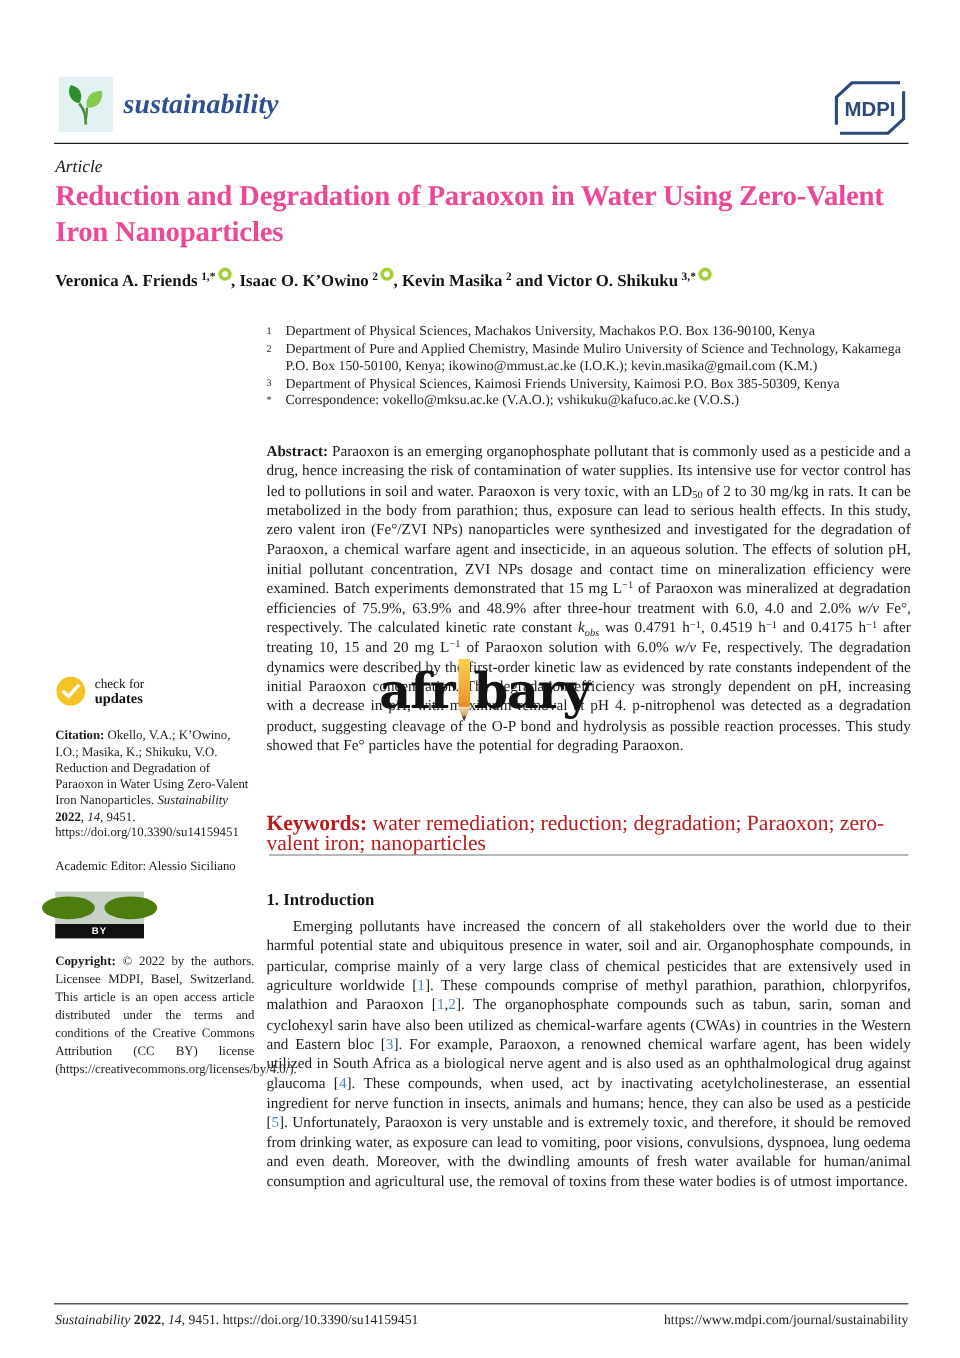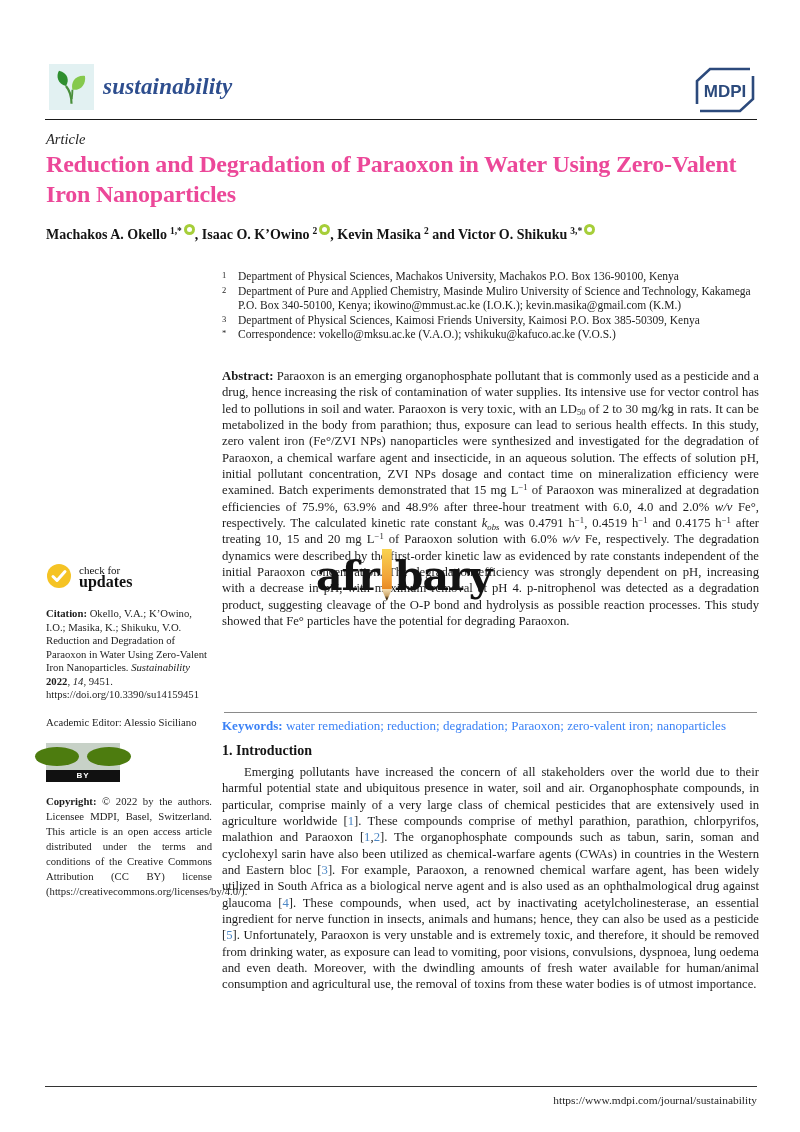--- a/index.html
+++ b/index.html
@@ -28,30 +28,30 @@
   .orcid-icon::after { content:""; position:absolute; left:3px; top:3px; width:5px; height:5px; border-radius:50%; background:#fff; }
 
   
   .affiliations { position:absolute; left:222px; top:269px; width:537px; font-size:11.5px; line-height:14.5px; color:#1d1d1d; }
   .affil-row { display:flex; }
   .affil-marker { width:16px; flex:0 0 16px; font-size:8.5px; position:relative; top:-1px; text-align:left; }
   .affil-text { flex:1; }
 
   
   .abstract { position:absolute; left:222px; top:368px; width:537px; font-size:12.7px; line-height:16.35px; text-align:justify; color:#1d1d1d; }
-  .keywords { position:absolute; left:222px; top:678px; width:537px; font-size:13px; line-height:16.3px; color:#3b82f6;margin-top:40px; }
+  .keywords { position:absolute; left:222px; top:678px; width:537px; font-size:18px; line-height:16.3px; color:#b91c1c; }
   .abstract-divider { position:absolute; left:224px; top:712px; width:533px; border-top:1px solid #8a8a8a; }
   .section-heading { position:absolute; left:222px; top:743px; font-size:14px; font-weight:bold; color:#141414; }
   .intro-text { position:absolute; left:222px; top:764px; width:537px; font-size:12.7px; line-height:16.35px; text-align:justify; text-indent:22px; color:#1d1d1d; }
 
   
   .sidebar { position:absolute; left:46px; top:563px; width:166px; font-size:10.7px; color:#1d1d1d; }
   .update-badge { display:flex; align-items:center; gap:7px; cursor:pointer; width:110px; }
   .update-badge-text { font-size:11px; line-height:12px; color:#111; }
-  .update-badge-text .l2 { font-weight:bold; font-size:16px;font-family:Liberation Serif, serif; }
+  .update-badge-text .l2 { font-weight:bold; font-size:12px;font-family:Liberation Serif, serif; }
   .citation { margin-top:18px; line-height:13.5px; }
   .academic-editor { margin-top:14px; line-height:13.5px; }
   .date-line { margin-top:0; line-height:16.5px; }
   .dates { margin-top:12px; }
   .pub-note { margin-top:12px; line-height:16px; text-align:justify; }
   .cc-badge { margin-top:14px; width:74px; cursor:pointer; }
   .cc-top { height:27px; background:#c7d1c7; display:flex; align-items:center; justify-content:center; gap:8px; }
   .cc-circle { width:31px; height:19px; border-radius:50%; background:#4d7c0f; display:flex; align-items:center; justify-content:center;padding-left:44px; }
   .cc-bottom { height:12px; background:#111; color:#fff; font-family:"Liberation Sans", sans-serif; font-size:8px; font-weight:bold; text-align:center; line-height:12px; letter-spacing:1px; }
   .copyright { margin-top:12px; line-height:15px; text-align:justify; }
@@ -87,31 +87,31 @@
       <path d="M61 10 V33 L48 45 H8" fill="none" stroke="#2c4a7c" stroke-width="2.6"></path>
       <text x="33" y="31" text-anchor="middle" font-family="Liberation Sans, sans-serif" font-size="17" font-weight="bold" fill="#2c4a7c">MDPI</text>
     </svg>
   </div>
   <div class="header-rule"></div>
 
   <div class="article-type">Article</div>
   <h1 class="page-title">Reduction and Degradation of Paraoxon in Water Using Zero-Valent Iron Nanoparticles</h1>
 
   <div class="authors">
-    <span>Machakos A. Okello</span><span class="asup">1,*</span><span class="orcid-icon"></span><span>, </span><span>Isaac O. K’Owino</span><span class="asup">2</span><span class="orcid-icon"></span><span>, </span><span>Kevin Masika</span><span class="asup">2</span><span> and </span><span>Victor O. Shikuku</span><span class="asup">3,*</span><span class="orcid-icon"></span>
+    <span>Veronica A. Friends</span><span class="asup">1,*</span><span class="orcid-icon"></span><span>, </span><span>Isaac O. K’Owino</span><span class="asup">2</span><span class="orcid-icon"></span><span>, </span><span>Kevin Masika</span><span class="asup">2</span><span> and </span><span>Victor O. Shikuku</span><span class="asup">3,*</span><span class="orcid-icon"></span>
   </div>
 
   <div class="affiliations">
     <div class="affil-row">
       <span class="affil-marker">1</span>
       <span class="affil-text">Department of Physical Sciences, Machakos University, Machakos P.O. Box 136-90100, Kenya</span>
     </div>
     <div class="affil-row">
       <span class="affil-marker">2</span>
-      <span class="affil-text">Department of Pure and Applied Chemistry, Masinde Muliro University of Science and Technology, Kakamega P.O. Box 340-50100, Kenya; ikowino@mmust.ac.ke (I.O.K.); kevin.masika@gmail.com (K.M.)</span>
+      <span class="affil-text">Department of Pure and Applied Chemistry, Masinde Muliro University of Science and Technology, Kakamega P.O. Box 150-50100, Kenya; ikowino@mmust.ac.ke (I.O.K.); kevin.masika@gmail.com (K.M.)</span>
     </div>
     <div class="affil-row">
       <span class="affil-marker">3</span>
       <span class="affil-text">Department of Physical Sciences, Kaimosi Friends University, Kaimosi P.O. Box 385-50309, Kenya</span>
     </div>
     <div class="affil-row">
       <span class="affil-marker">*</span>
       <span class="affil-text">Correspondence: vokello@mksu.ac.ke (V.A.O.); vshikuku@kafuco.ac.ke (V.O.S.)</span>
     </div>
   </div>
@@ -153,15 +153,16 @@
       <div class="cc-bottom">BY</div>
     </div>
     <p class="copyright"><span class="b">Copyright: </span><span>© 2022 by the authors. Licensee MDPI, Basel, Switzerland. This article is an open access article distributed under the terms and conditions of the Creative Commons Attribution (CC BY) license (https://creativecommons.org/licenses/by/4.0/).</span></p>
   </aside>
 
   <div class="watermark">
     <span>afr</span><span class="wm-pencil"></span><span>bary</span>
   </div>
 
   <div class="footer-rule"></div>
+  <div class="footer-left"><span class="i">Sustainability </span><span class="b">2022</span><span>, </span><span class="i">14</span><span>, 9451. https://doi.org/10.3390/su14159451</span></div>
   <div class="footer-right">https://www.mdpi.com/journal/sustainability</div>
 
 </div>
 
 </body></html>

